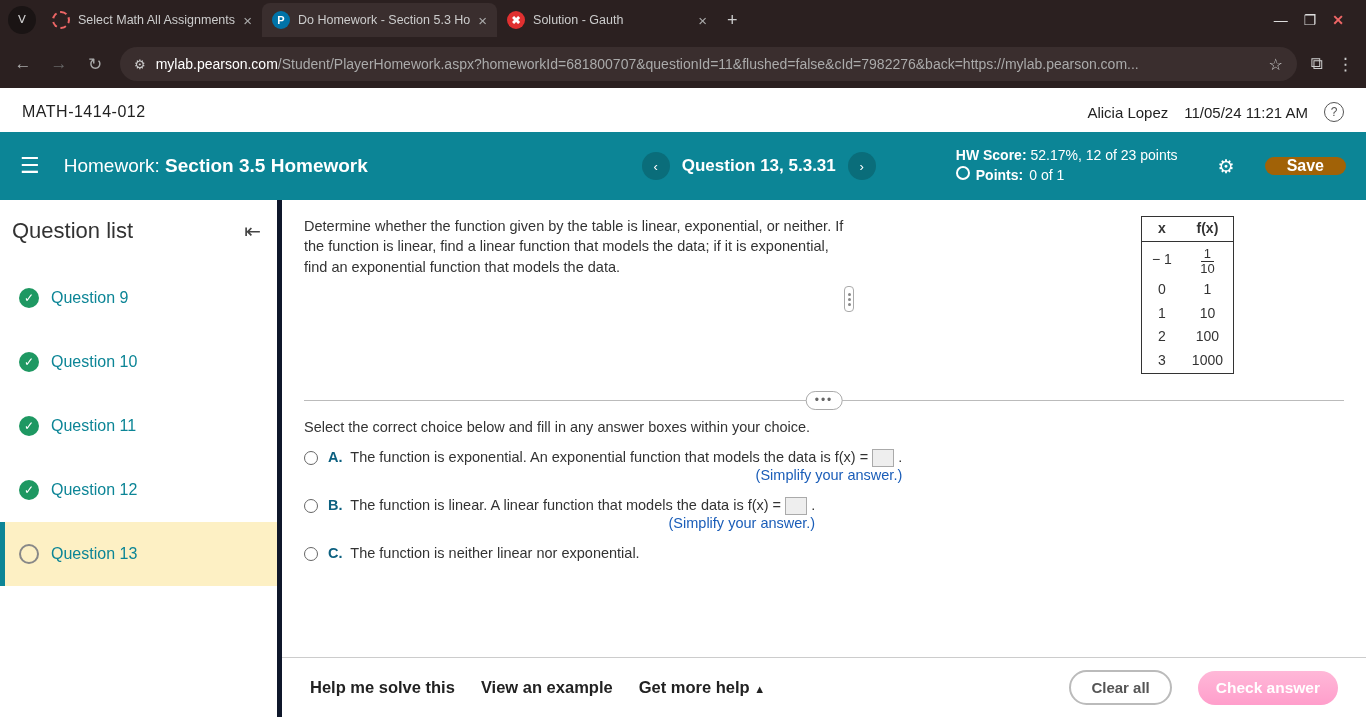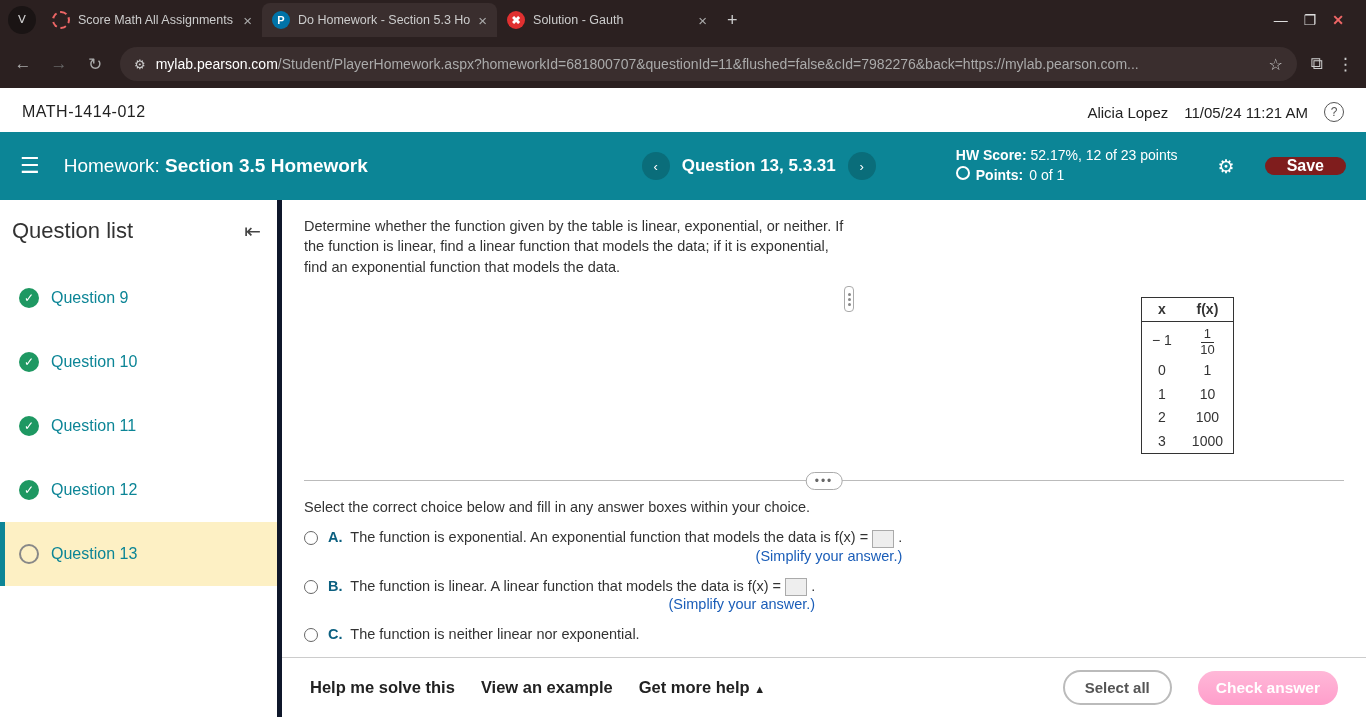--- a/index.html
+++ b/index.html
@@ -43,37 +43,37 @@
 .hw-title { font-size: 19px; }
 .hw-title .hwname { font-weight: bold; }
 .q-nav { margin-left: auto; display: flex; align-items: center; gap: 12px; }
 .circ-btn { width: 28px; height: 28px; border-radius: 50%; background: #0a6d7a; display: flex; align-items: center; justify-content: center; font-size: 13px; cursor: pointer; color: #fff; }
 .q-label { font-size: 17px; font-weight: bold; }
 .score-block { margin-left: 80px; font-size: 14px; line-height: 1.4; }
 .score-block .b { font-weight: bold; }
 .pts-row { display: flex; gap: 6px; }
 .pts-row .oc { width: 14px; height: 14px; border: 2px solid #fff; border-radius: 50%; }
 .gear { margin-left: 40px; font-size: 19px; cursor: pointer; }
-.save-btn { margin-left: 30px; background: #7f1d1d; padding: 0 22px; border-radius: 20px; font-size: 16px; font-weight: bold; cursor: pointer; }
+.save-btn { margin-left: 30px; background: #a16207; padding: 0 22px; border-radius: 20px; font-size: 16px; font-weight: bold; cursor: pointer; }
 
 .work-area { flex: 1; display: flex; min-height: 0; }
 .sidebar { width: 282px; border-right: 5px solid #0f172a; display: flex; flex-direction: column; background: #fff; }
 .ql-header { display: flex; align-items: center; justify-content: space-between; padding: 18px 16px 22px 12px; }
 .ql-header h2 { font-size: 22px; font-weight: normal; color: #333; }
 .collapse-icon { font-size: 20px; color: #444; cursor: pointer; }
 .q-list { overflow-y: auto; }
 .q-item { display: flex; align-items: center; gap: 12px; padding: 22px 14px; font-size: 16px; color: #0c8596; cursor: pointer; border-left: 5px solid transparent; }
 .q-item.current { background: #fdf0c4; border-left-color: #0c8596; }
 .status-icon { width: 20px; height: 20px; border-radius: 50%; display: flex; align-items: center; justify-content: center; flex-shrink: 0; }
 .status-done { background: #1e9862; color: #fff; font-size: 12px; }
 .status-open { border: 2px solid #888; }
 
 .content { flex: 1; position: relative; overflow: hidden; }
 .question-body { padding: 16px 22px 0 22px; height: calc(100% - 60px); overflow: auto; }
-.prompt-row { display: flex; gap: 20px; align-items: flex-start; font-size: 14.5px; color: #333; line-height: 1.4; border-bottom: 1px solid #bbb; padding-bottom: 26px; margin-bottom: 18px; position: relative; flex-direction: column; }
+.prompt-row { display: flex; gap: 20px; align-items: flex-start; font-size: 14.5px; color: #333; line-height: 1.4; border-bottom: 1px solid #bbb; padding-bottom: 26px; margin-bottom: 18px; position: relative; }
 .prompt-text { flex: 1; max-width: 540px; }
 .data-table { border: 1px solid #333; border-collapse: collapse; font-size: 14px; margin-left: auto; margin-right: 110px; }
 .data-table th, .data-table td { padding: 2px 10px; text-align: center; }
 .data-table thead tr { border-bottom: 1px solid #333; }
 .data-table th { font-weight: bold; }
 .frac { display: inline-flex; flex-direction: column; align-items: center; font-size: 13px; line-height: 1.1; }
 .frac .num { border-bottom: 1px solid #333; padding: 0 3px; }
 .dots-handle { position: absolute; right: 490px; top: 70px; width: 10px; height: 26px; border: 1px solid #aaa; border-radius: 4px; display: flex; flex-direction: column; align-items: center; justify-content: center; gap: 2px; cursor: pointer; }
 .dots-handle i { width: 3px; height: 3px; background: #888; border-radius: 50%; }
 .more-pill { position: absolute; left: 50%; bottom: -10px; transform: translateX(-50%); border: 1px solid #aaa; border-radius: 10px; padding: 0 8px; background: #fff; font-size: 12px; color: #666; letter-spacing: 2px; cursor: pointer; }
@@ -94,21 +94,21 @@
 .check-btn { background: linear-gradient(#ffb8d8, #ff9ecb); padding: 8px 18px; border-radius: 20px; font-size: 15.5px; font-weight: bold; color: #fff; cursor: pointer; }
 </style>
 </head>
 <body>
 
 <div class="browser-chrome">
   <div class="tab-strip">
     <div class="chev">˅</div>
     <div class="tab">
       <span class="favicon fav-o"></span>
-      <span class="tab-title">Score Math All Assignments</span>
+      <span class="tab-title">Select Math All Assignments</span>
       <span class="tab-close">×</span>
     </div>
     <div class="tab active">
       <span class="favicon fav-p">P</span>
       <span class="tab-title">Do Homework - Section 5.3 Ho</span>
       <span class="tab-close">×</span>
     </div>
     <div class="tab">
       <span class="favicon fav-g">✖</span>
       <span class="tab-title">Solution - Gauth</span>
@@ -274,18 +274,18 @@
             </div>
           </div>
         </div>
       </div>
 
       <div class="footer">
         <span class="link">Help me solve this</span>
         <span class="link">View an example</span>
         <span class="link"><span>Get more help</span> <span class="arr">▲</span></span>
         <span class="spacer"></span>
-        <span class="clear-btn">Select all</span>
+        <span class="clear-btn">Clear all</span>
         <span class="check-btn">Check answer</span>
       </div>
     </div>
   </div>
 </div>
 
 </body></html>

